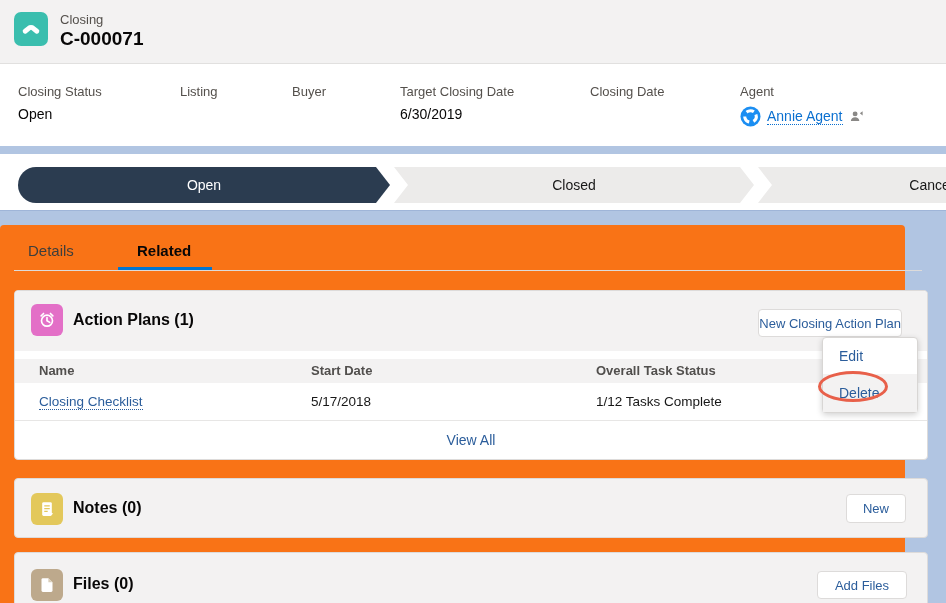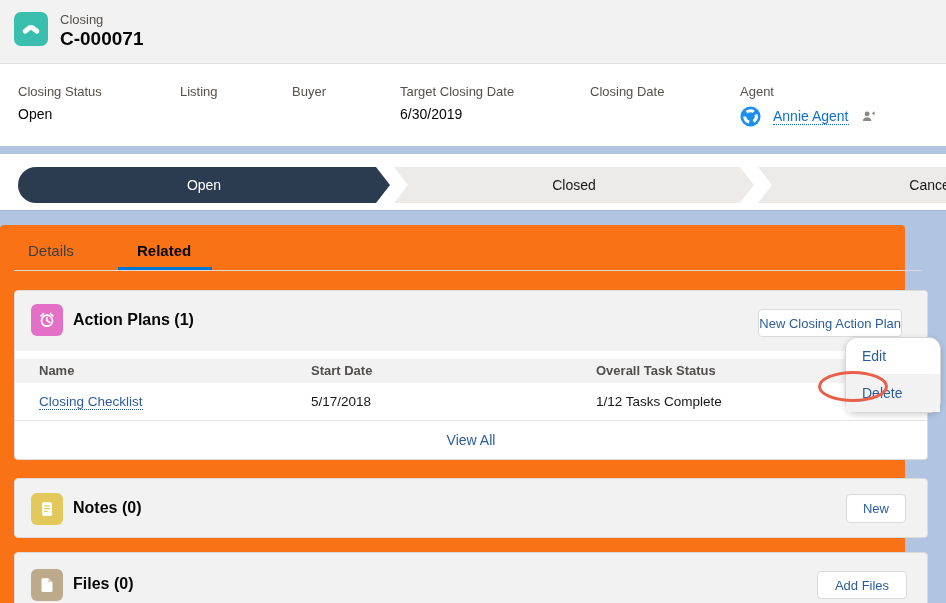--- a/index.html
+++ b/index.html
@@ -13,21 +13,21 @@
     background:#f3f2f2; border-bottom:1px solid #e1e0df; }
   .record-icon { position:absolute; top:12px; left:14px; width:34px; height:34px;
     border-radius:7px; display:flex; align-items:center; justify-content:center; }
   .obj-label { position:absolute; top:12px; left:60px; font-size:13px; color:#54504c; }
   .record-name { position:absolute; top:28px; left:60px; font-size:19px; font-weight:700; color:#080707; }
   
   .highlights { position:absolute; top:64px; left:0; width:946px; height:82px; background:#fff; }
   .field { position:absolute; top:20px; }
   .field .f-label { font-size:13px; color:#54504c; margin-bottom:7px; white-space:nowrap; }
   .field .f-value { font-size:14px; color:#080707; white-space:nowrap; }
-  .owner-value { display:flex; align-items:center; gap:12px; }
+  .owner-value { display:flex; align-items:center; gap:6px; }
   .owner-link { font-size:14px; color:#0b70d0; text-decoration:none;
     border-bottom:1px dotted #0b70d0; cursor:pointer; }
   
   .bg-lower { position:absolute; top:146px; left:0; width:946px; height:457px; background:#b1c5e2; }
   .path-white { position:absolute; top:154px; left:0; width:946px; height:57px; background:#fff;
     border-bottom:1px solid #9fb5d8; }
   .path-bar { position:absolute; top:13px; left:18px; height:36px; display:flex; width:1200px; }
   .stage { flex:none; height:36px; line-height:36px; text-align:center; font-size:14px; color:#181818;
     background:#ecebea; }
   .stage.s1 { width:372px; background:#2b3c50; color:#fff; border-radius:18px 0 0 18px;
@@ -72,21 +72,21 @@
   
   .flat-card { background:#f3f2f2; }
   .notes-card { top:253px; height:60px; }
   .files-card { top:327px; height:60px; }
   .flat-icon { top:14px; }
   .flat-title { top:20px; }
   .notes-new-btn { top:15px; right:21px; width:60px; height:29px; }
   .files-add-btn { top:18px; right:20px; width:90px; height:28px; }
   
   .menu { position:absolute; top:337px; left:822px; width:96px; background:#fff;
-    border:1px solid #d8d6d4; border-radius:12px; box-shadow:0 2px 6px rgba(0,0,0,.18); z-index:50;margin-left:23px; }
+    border:1px solid #d8d6d4; border-radius:4px; box-shadow:0 2px 6px rgba(0,0,0,.18); z-index:50; }
   .menu-item { height:36px; display:flex; align-items:center; padding-left:16px;
     font-size:14px; color:#2b5d9b; cursor:pointer; }
   .menu-item.hover { background:#f3f2f2; height:38px; }
   
   .annotation { position:absolute; top:371px; left:818px; width:70px; height:31px;
     border:3px solid #e8604a; border-radius:50%; z-index:60; pointer-events:none; }
 </style>
 </head>
 <body>
 

